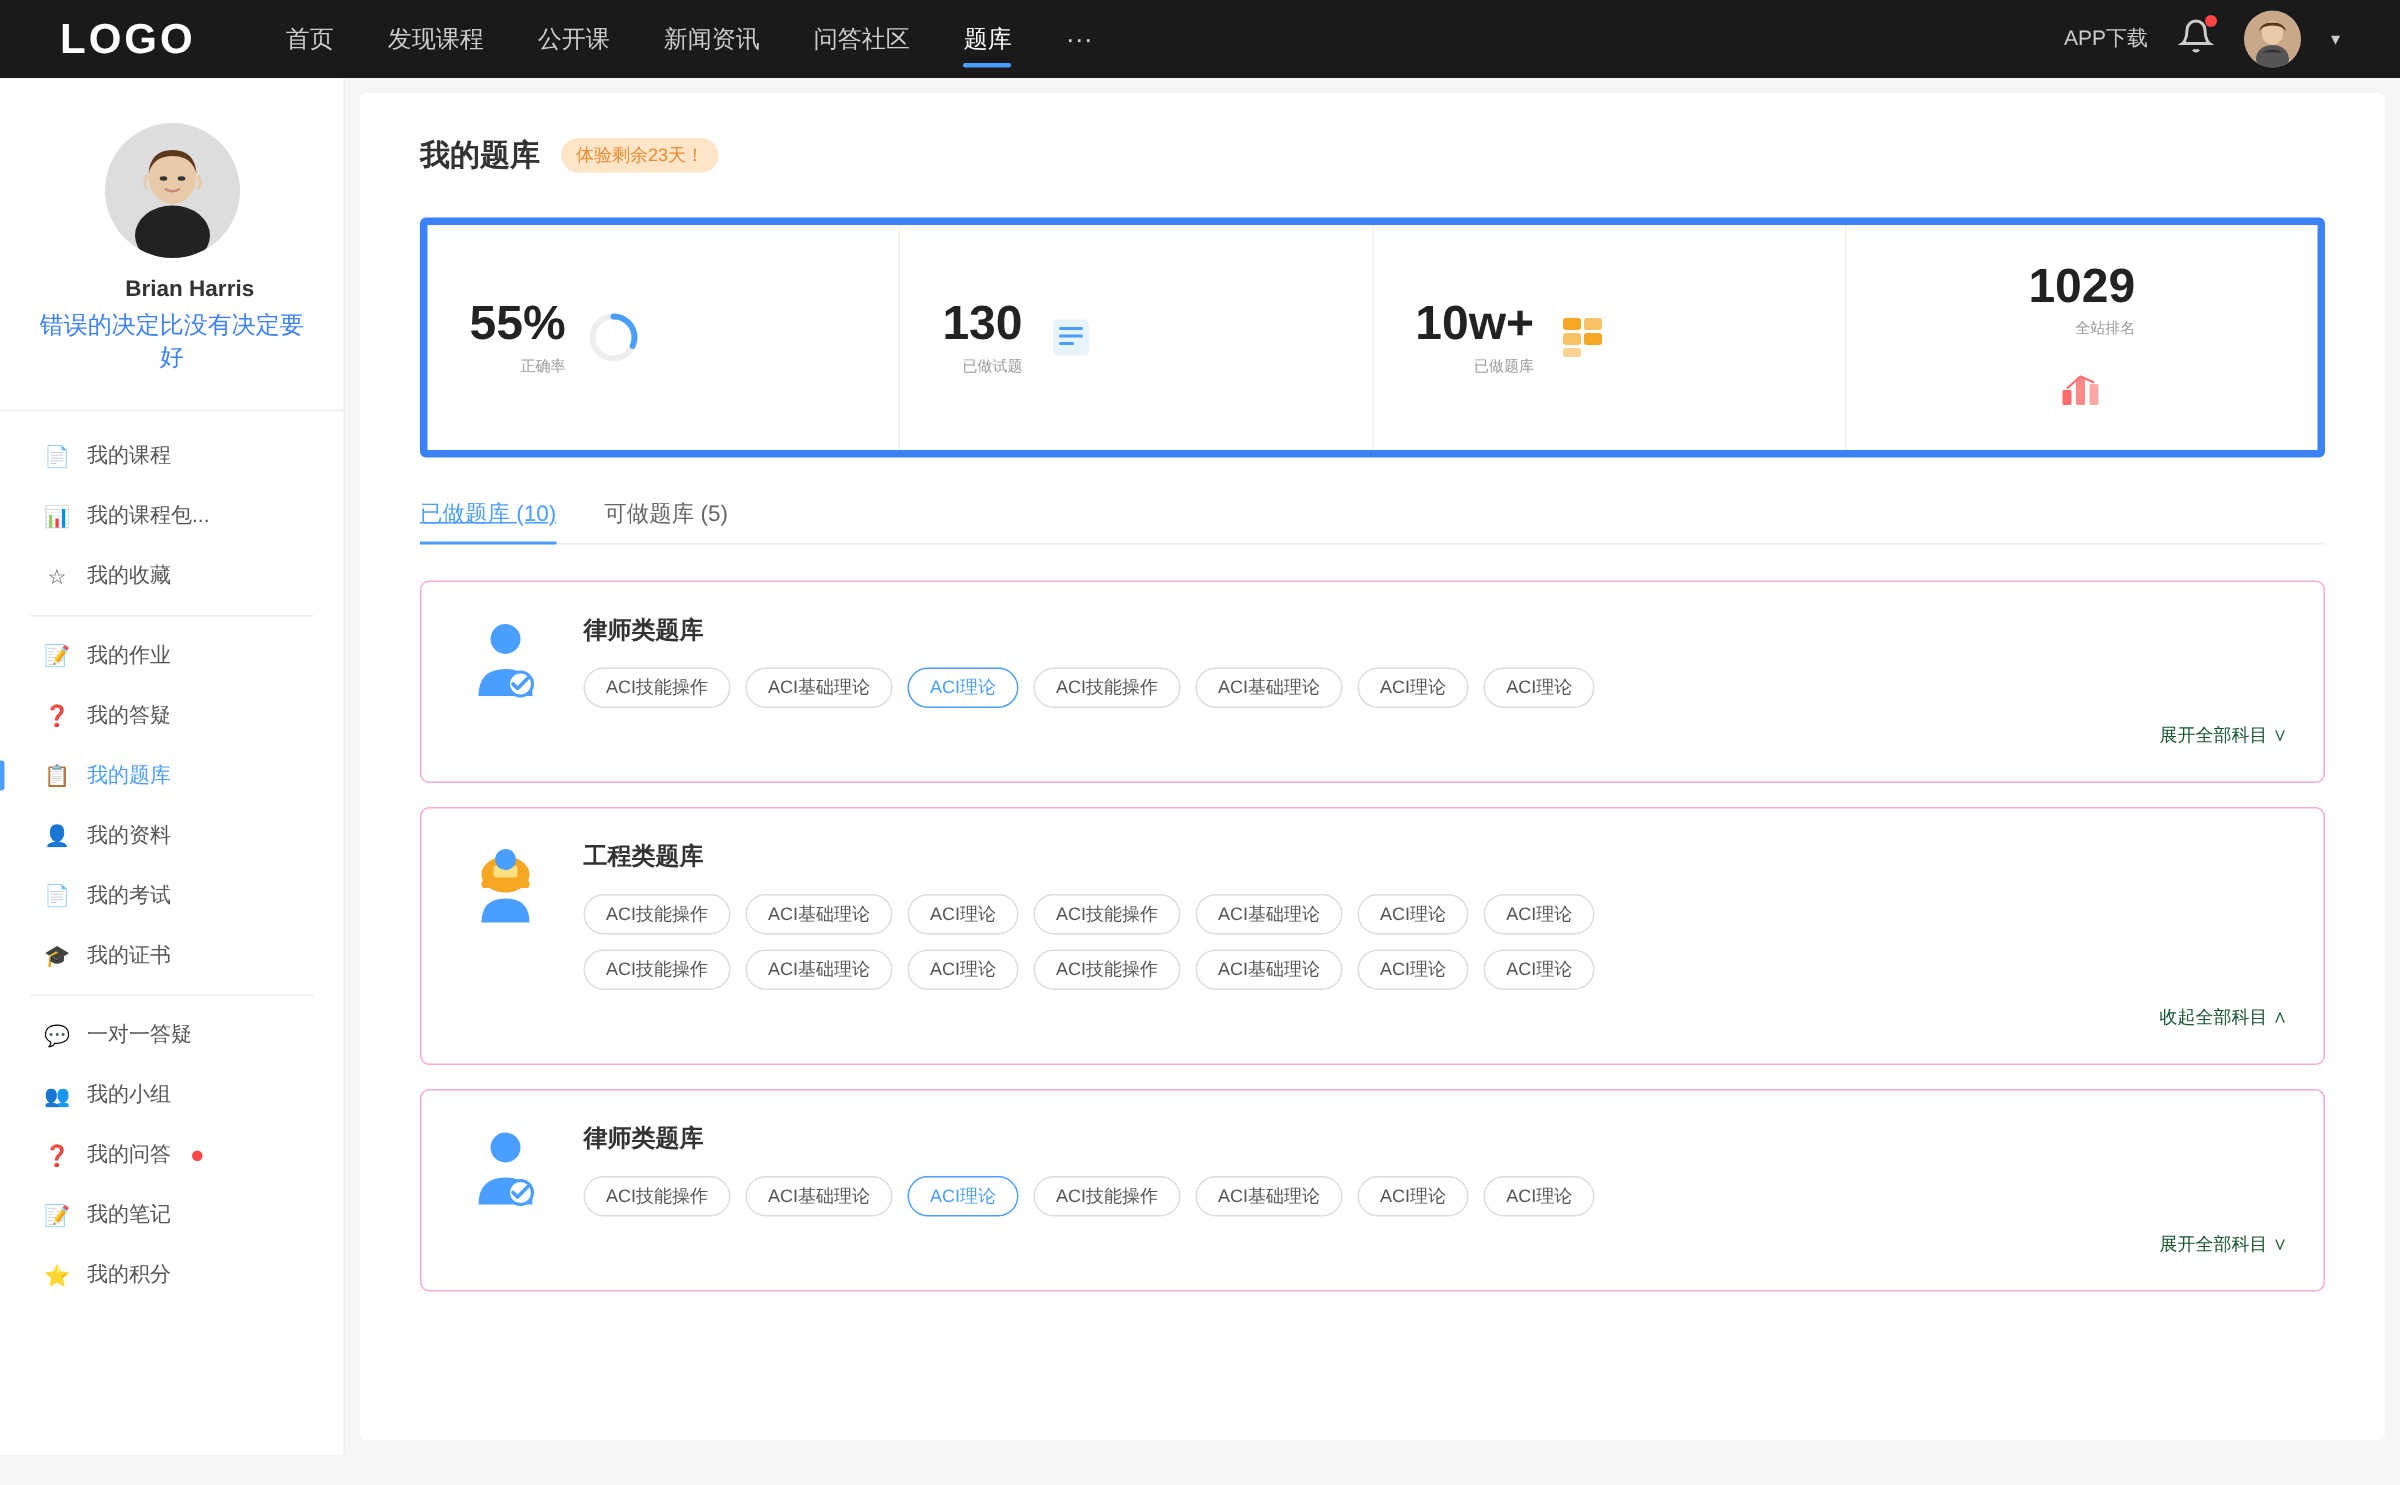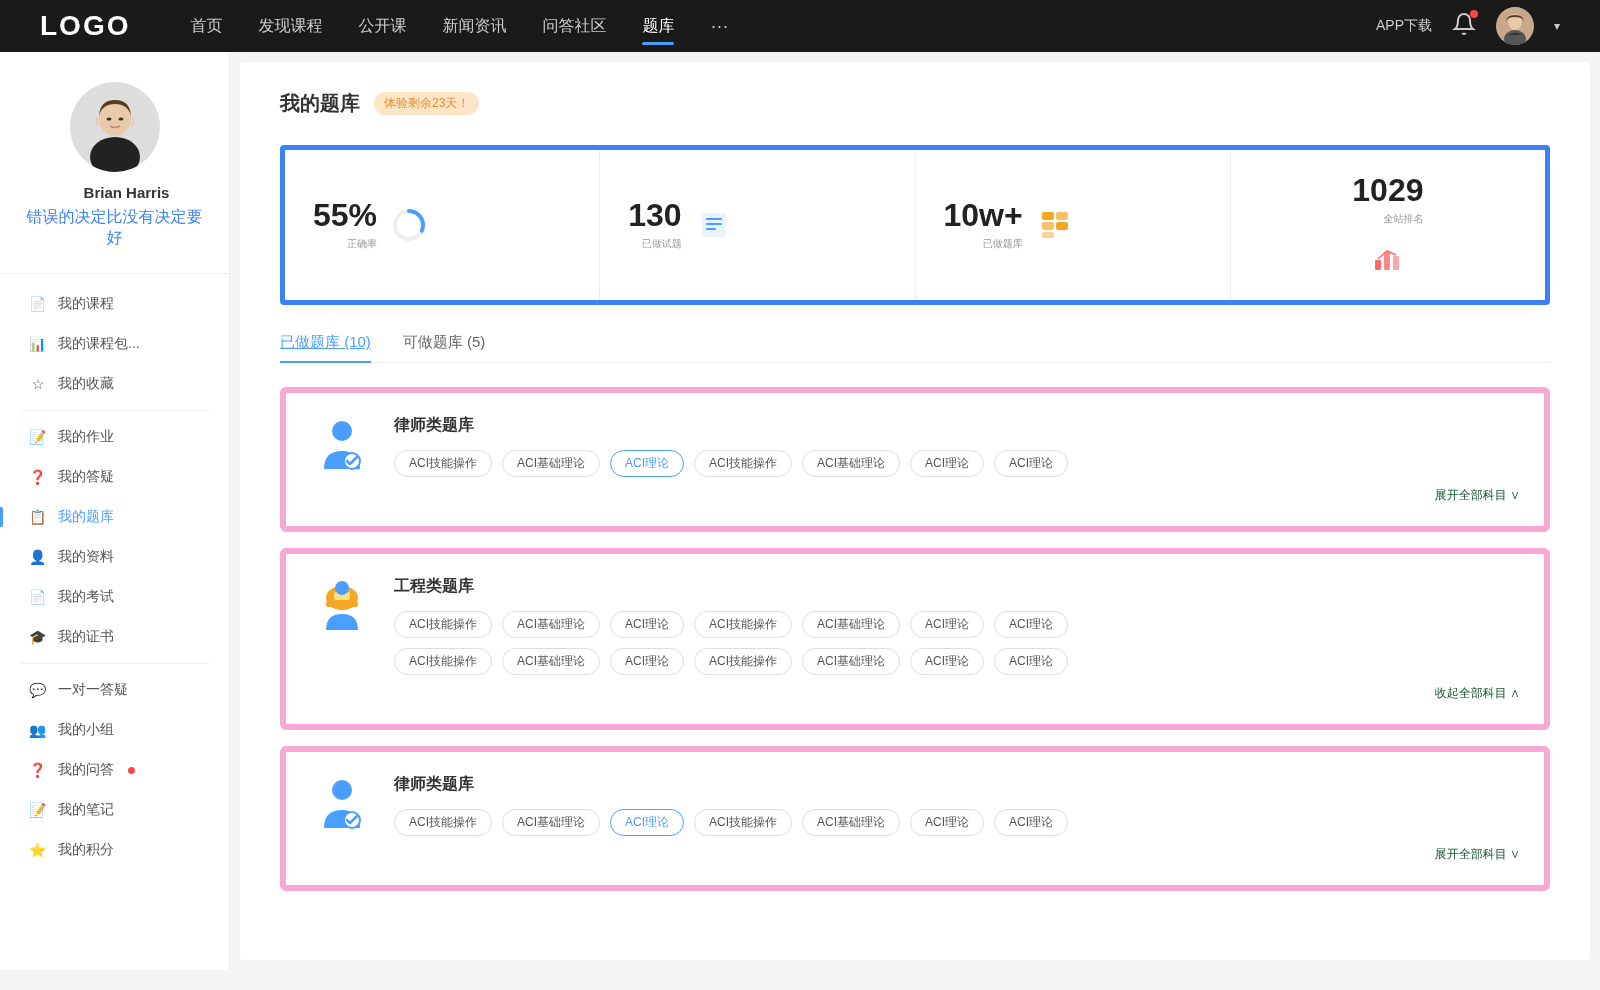--- a/index.html
+++ b/index.html
@@ -285,21 +285,21 @@
       position: absolute;
       bottom: -1px;
       left: 0;
       width: 100%;
       height: 2px;
       background: #4a9eff;
     }
 
     
     .bank-card {
-      border: 6px solid #f9a8d4;
+      border: 1px solid #f9a8d4;
       border-radius: 6px;
       padding: 22px 24px;
       margin-bottom: 16px;
       display: flex;
       align-items: flex-start;
       gap: 20px;
     }
     .bank-icon {
       width: 64px;
       height: 64px;

